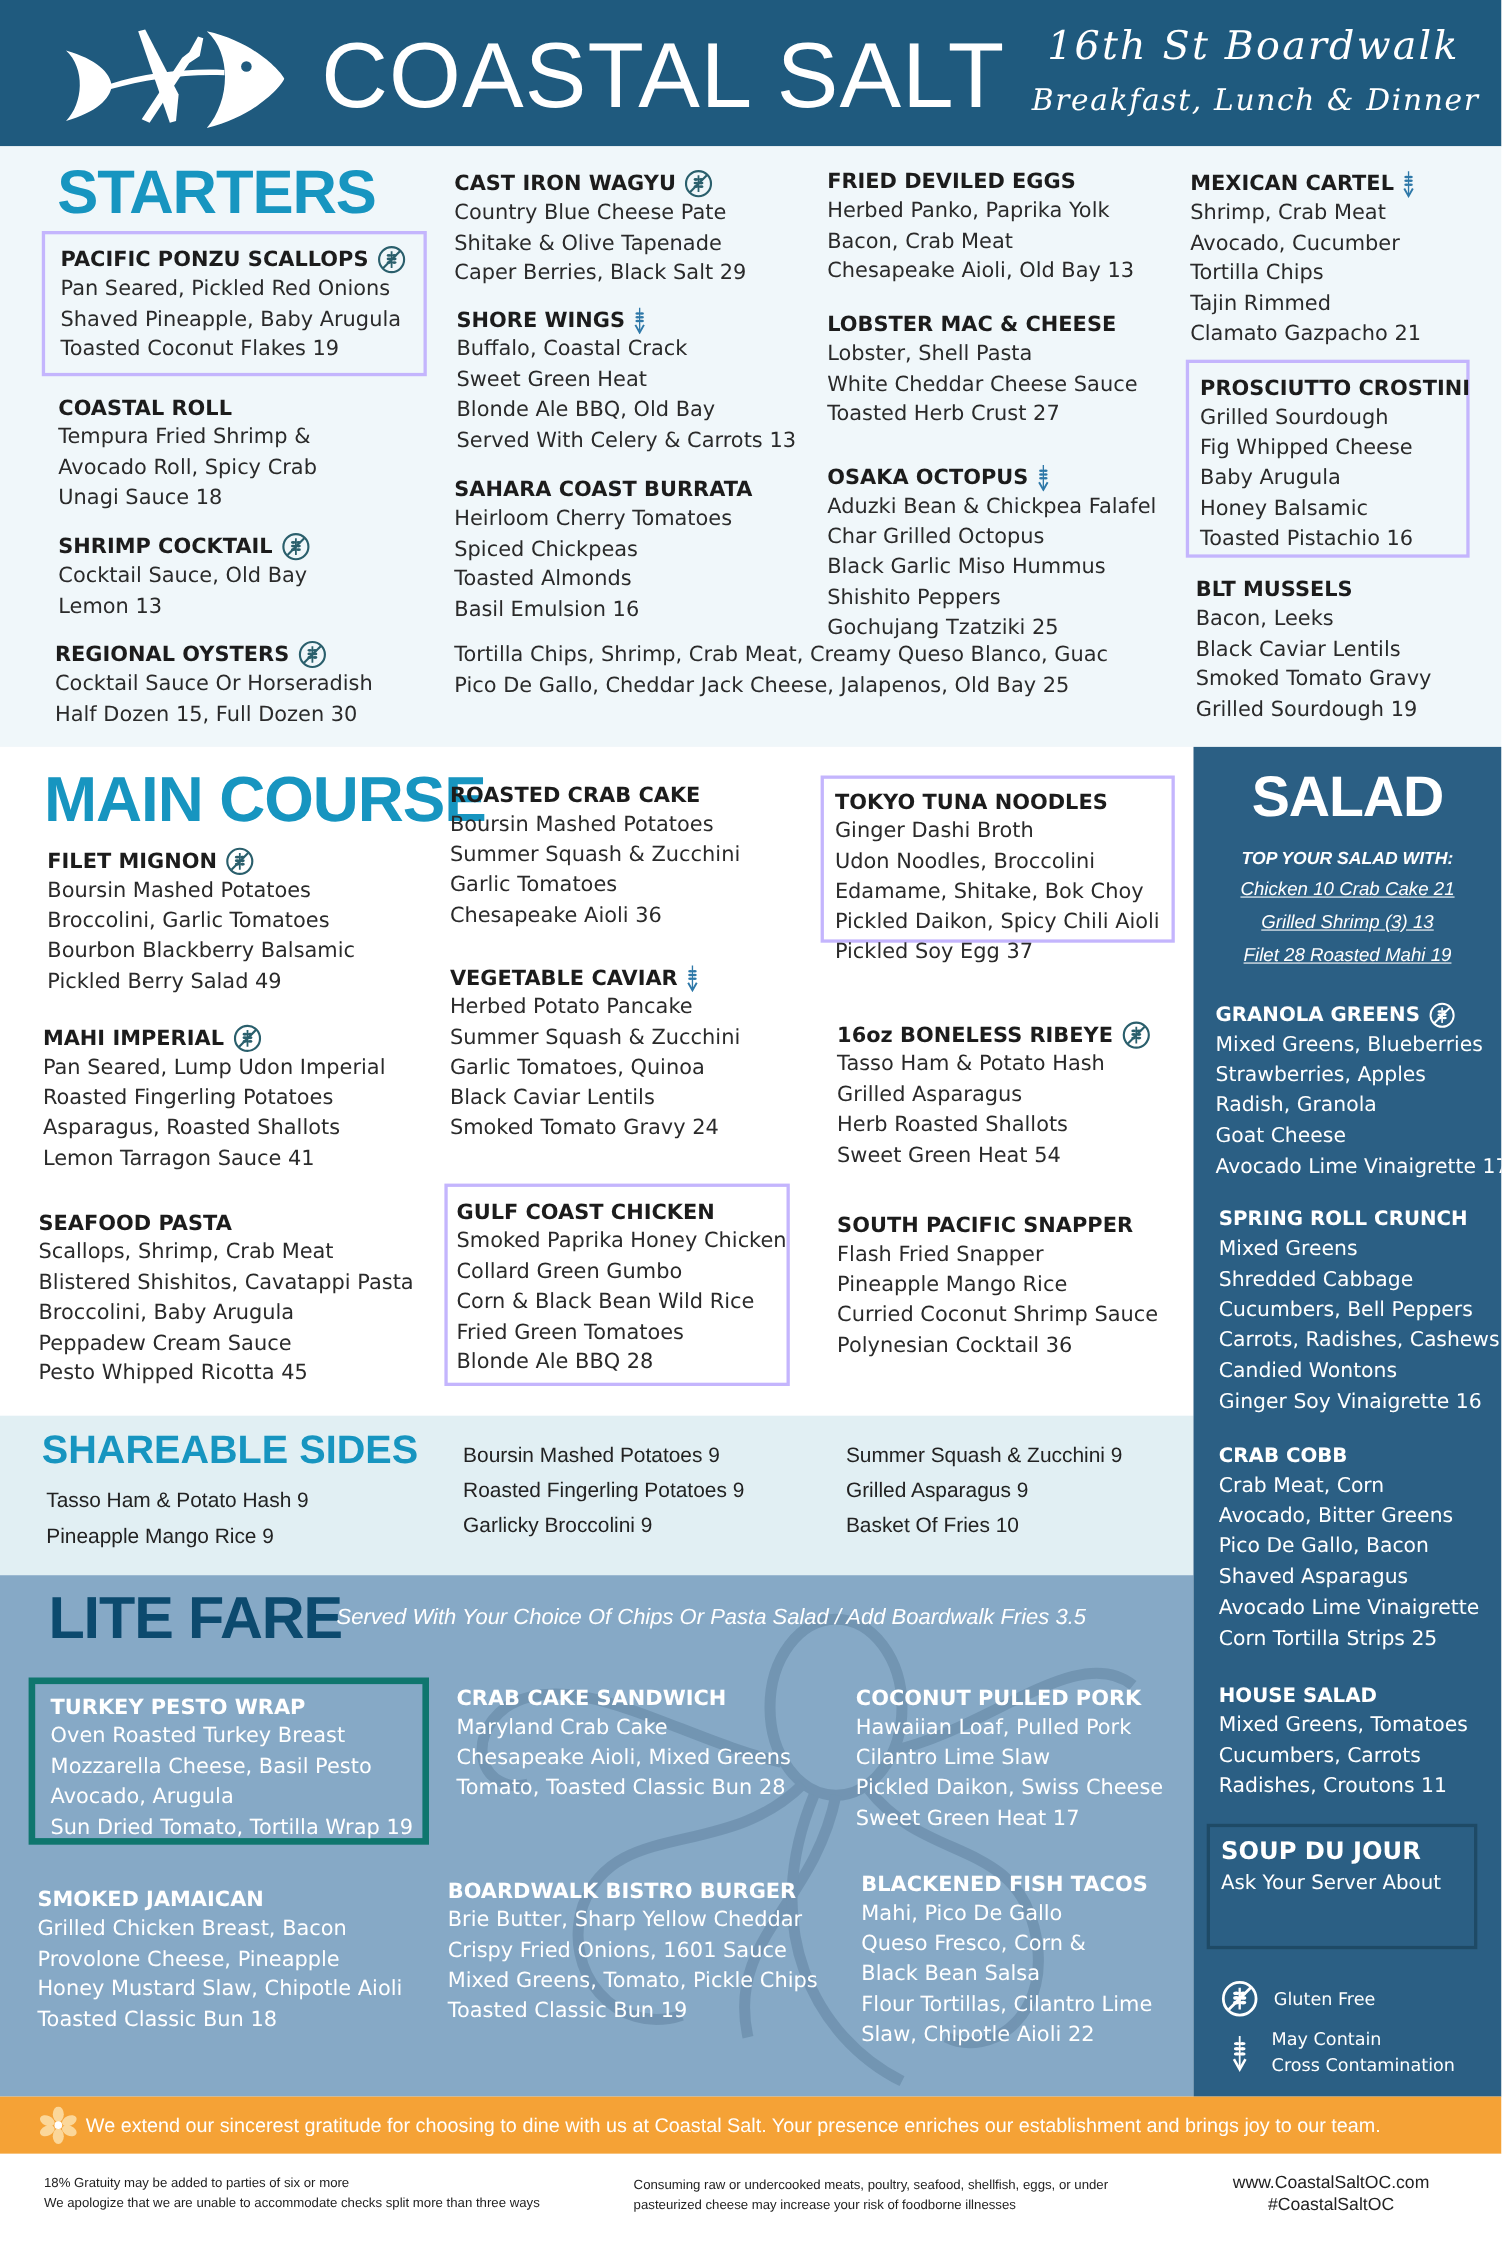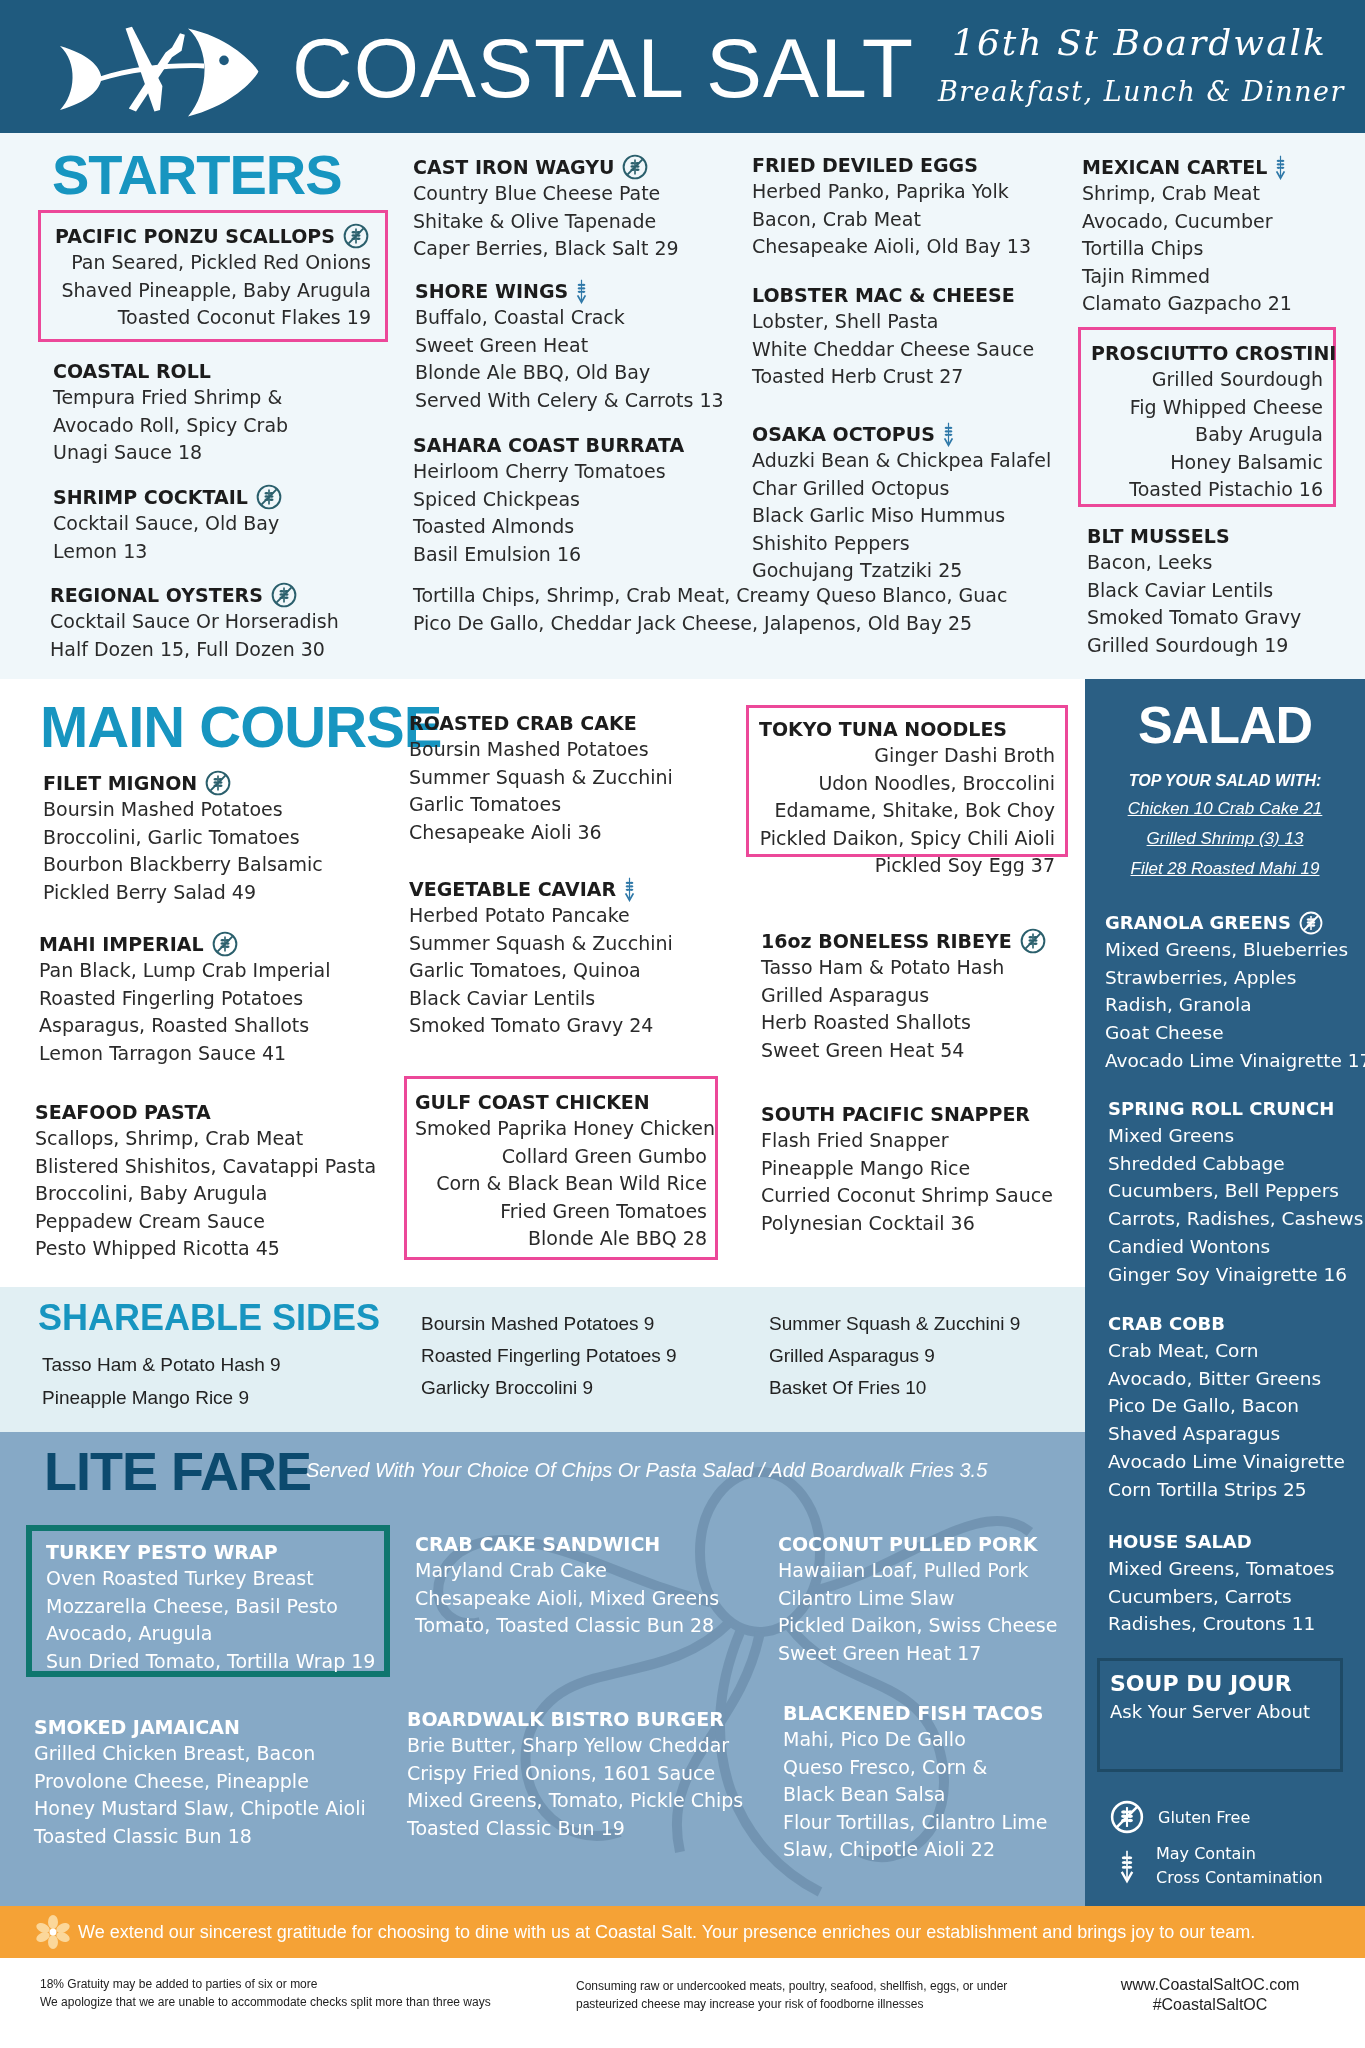--- a/index.html
+++ b/index.html
@@ -29,21 +29,21 @@
   .t-starters { left: 52px; top: 142px; font-size: 56px; }
   .t-main { left: 40px; top: 693px; font-size: 58px; }
   .t-sides { left: 38px; top: 1297px; font-size: 36px; letter-spacing: 0px; }
   .t-lite { left: 44px; top: 1440px; font-size: 54px; color: #0c4a6e; }
   .t-salad { left: 1085px; width: 280px; top: 695px; font-size: 52px; color: #ffffff; text-align: center; }
   .lite-note { left: 306px; top: 1459px; font-size: 20px; color: #ffffff; font-style: italic; font-family: "Liberation Sans", sans-serif; }
 
   
   .item .name { font-weight: 700; font-size: 19px; line-height: 26px; color: #1c1c1c; display: flex; align-items: center; gap: 8px; white-space: nowrap; }
   .item .line { font-size: 19px; line-height: 27.5px; color: #2a2a2a; white-space: nowrap; }
-  .boxed { border: 3px solid #ec4899; text-align: right; }
+  .boxed { border: 3px solid #c4b5fd; }
 
   .light .name, .light .line { color: #ffffff; }
   .salad-item .name { font-size: 18px; color: #ffffff; }
   .salad-item .line { font-size: 18.5px; line-height: 27.7px; color: #ffffff; }
 
   
   .gf-icon, .cc-icon { display: inline-block; flex: 0 0 auto; }
   .gf-icon svg, .cc-icon svg { display: block; }
 
   
@@ -316,21 +316,21 @@
 
 <div class="abs item" style="left:39px;top:931px;">
   <div class="name">
       <span>MAHI IMPERIAL</span>
       <span class="gf-icon" style="color:#2a5f6c">
         <svg width="26" height="26">
           <use href="#sym-gf"></use>
         </svg>
       </span>
     </div>
-  <div class="line">Pan Black, Lump Crab Imperial</div>
+  <div class="line">Pan Seared, Lump Udon Imperial</div>
   <div class="line">Roasted Fingerling Potatoes</div>
   <div class="line">Asparagus, Roasted Shallots</div>
   <div class="line">Lemon Tarragon Sauce  41</div>
 </div>
 
 <div class="abs item" style="left:35px;top:1099px;">
   <div class="name">
       <span>SEAFOOD PASTA</span>
     </div>
   <div class="line">Scallops, Shrimp, Crab Meat</div>

